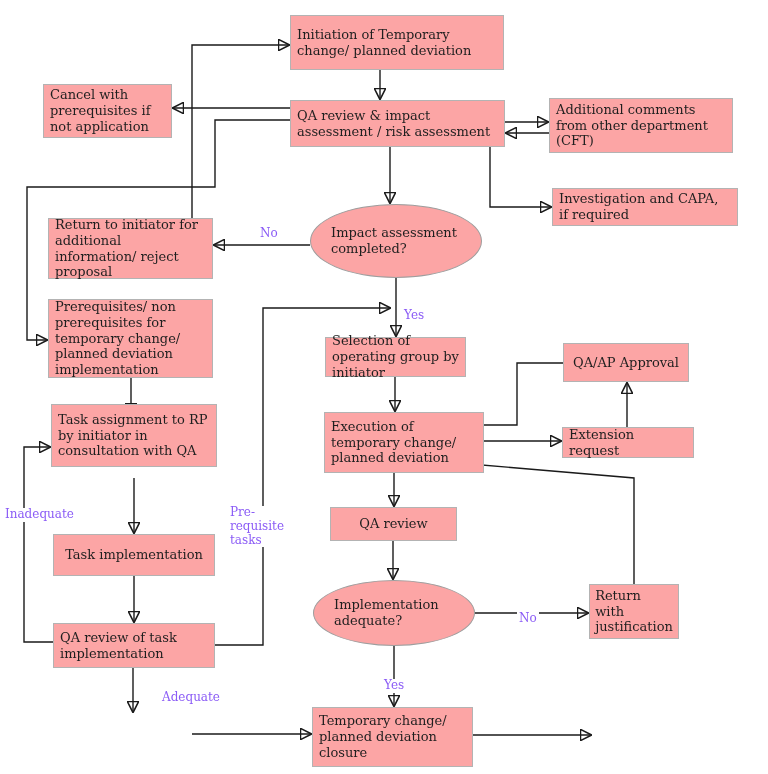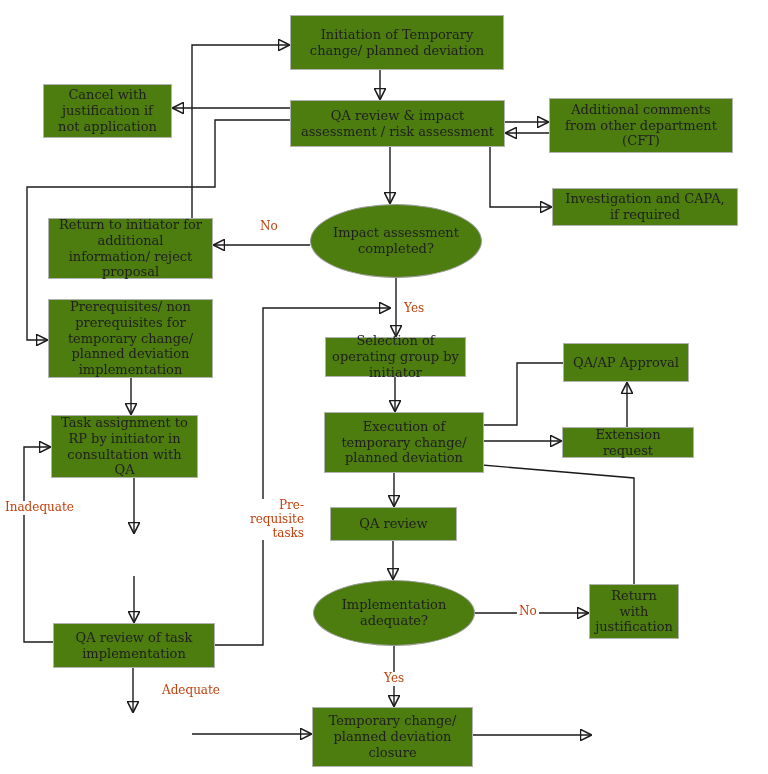--- a/index.html
+++ b/index.html
@@ -9,42 +9,42 @@
     background:#ffffff;
     font-family:"DejaVu Serif","Liberation Serif",serif;
     color:#1f1f1f;
     overflow:hidden;
   }
   svg.edges{position:absolute;left:0;top:0;width:768px;height:774px;}
   svg.edges path{fill:none;stroke:#1a1a1a;stroke-width:1.4;}
   .node{
     position:absolute;
     box-sizing:border-box;
-    background:#4d7c0f;
+    background:#fca5a5;
     border:1px solid #b3b3b3;
     display:flex;align-items:center;justify-content:center;
-    text-align:center;
     font-size:13px;line-height:1.22;
     padding:2px 6px;
   }
   .node.ellipse{
     border-radius:50%;
     border-color:#9e9e9e;
     padding:4px 20px;
   }
   .edge-label{
     position:absolute;
     font-size:12px;line-height:1.15;
-    color:#c2410c;
+    color:#8b5cf6;
     white-space:nowrap;
+    margin-top:7px;
   }
   .edge-label.on-line{
     background:#ffffff;
     padding:0 2px;
-    text-align:right;
+    text-align:left;
     white-space:normal;
   }
 </style>
 </head>
 <body>
 
 <div class="canvas">
 
   <svg class="edges" xmlns="http://www.w3.org/2000/svg">
     <defs>
@@ -78,42 +78,43 @@
     <path d="M133,668 L133,711" marker-end="url(#arrow)"></path>
     <path d="M53,642 L24,642 L24,447 L49,447" marker-end="url(#arrow)"></path>
     <path d="M192,734 L310,734" marker-end="url(#arrow)"></path>
     <path d="M473,735 L590,735" marker-end="url(#arrow)"></path>
   </svg>
 
   <div class="node" style="left:290px;top:15px;width:214px;height:55px">Initiation of Temporary change/ planned deviation</div>
 
   <div class="node" style="left:290px;top:100px;width:215px;height:47px">QA review &amp; impact assessment / risk assessment</div>
 
-  <div class="node" style="left:43px;top:84px;width:129px;height:54px">Cancel with justification if not application</div>
+  <div class="node" style="left:43px;top:84px;width:129px;height:54px">Cancel with prerequisites if not application</div>
 
   <div class="node" style="left:549px;top:98px;width:184px;height:55px">Additional comments from other department (CFT)</div>
 
   <div class="node" style="left:552px;top:188px;width:186px;height:38px">Investigation and CAPA, if required</div>
 
   <div class="node ellipse" style="left:310px;top:204px;width:172px;height:74px">Impact assessment completed?</div>
 
   <div class="node" style="left:48px;top:218px;width:165px;height:61px">Return to initiator for additional information/ reject proposal</div>
 
   <div class="node" style="left:48px;top:299px;width:165px;height:79px">Prerequisites/ non prerequisites for temporary change/ planned deviation implementation</div>
 
   <div class="node" style="left:325px;top:337px;width:141px;height:40px">Selection of operating group by initiator</div>
 
   <div class="node" style="left:563px;top:343px;width:126px;height:39px">QA/AP Approval</div>
 
-  <div class="node" style="left:51px;top:415px;width:147px;height:63px">Task assignment to RP by initiator in consultation with QA</div>
+  <div class="node" style="left:51px;top:404px;width:166px;height:63px">Task assignment to RP by initiator in consultation with QA</div>
 
   <div class="node" style="left:324px;top:412px;width:160px;height:61px">Execution of temporary change/ planned deviation</div>
 
   <div class="node" style="left:562px;top:427px;width:132px;height:31px">Extension request</div>
 
+  <div class="node" style="left:53px;top:534px;width:162px;height:42px">Task implementation</div>
 
   <div class="node" style="left:330px;top:507px;width:127px;height:34px">QA review</div>
 
   <div class="node" style="left:53px;top:623px;width:162px;height:45px">QA review of task implementation</div>
 
   <div class="node ellipse" style="left:313px;top:580px;width:162px;height:66px">Implementation adequate?</div>
 
   <div class="node" style="left:589px;top:584px;width:90px;height:55px">Return with justification</div>
 
 

